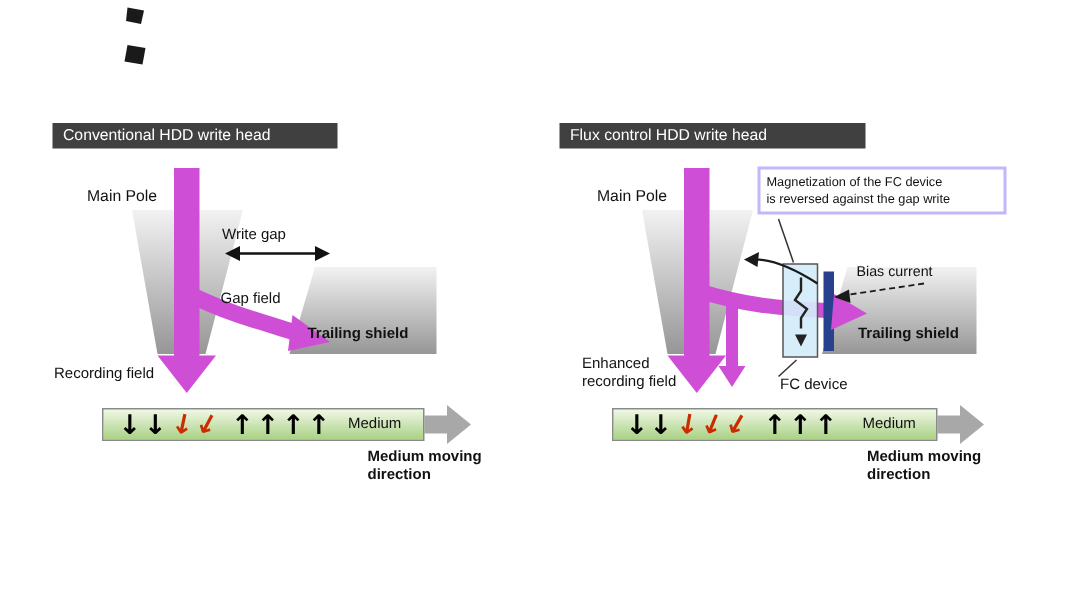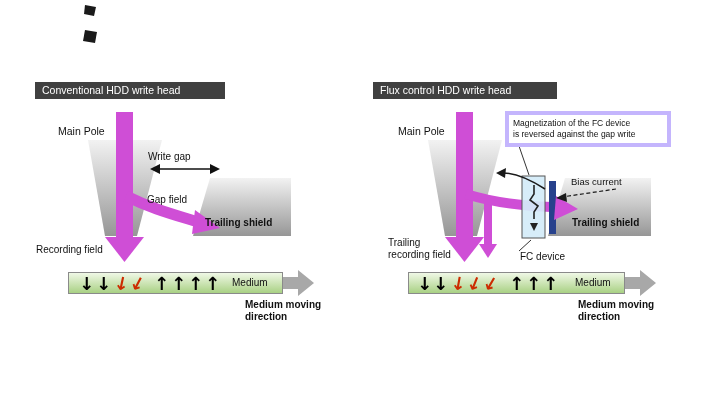--- a/index.html
+++ b/index.html
@@ -8,21 +8,21 @@
     font-family:"Liberation Sans",sans-serif;color:#111;
   }
   .layer{position:absolute;left:0;top:0;z-index:1;}
   .lbl{position:absolute;z-index:3;font-size:10px;line-height:12px;white-space:nowrap;color:#111;}
   .lbl.center{white-space:normal;font-weight:bold;}
   .title-bar{
     position:absolute;z-index:3;height:17px;line-height:17px;
     background:#404040;color:#ffffff;font-size:10.5px;padding-left:7px;box-sizing:border-box;
   }
   .callout{
-    position:absolute;z-index:3;background:#ffffff;border:4px solid #c4b5fd;
+    position:absolute;z-index:3;background:#ffffff;border:2px solid #c4b5fd;
     font-size:8.5px;line-height:11px;padding:3px 4px;box-sizing:border-box;
   }
   .medium-bar{
     position:absolute;z-index:2;height:22px;box-sizing:border-box;
     background:linear-gradient(#f0f8e6,#a9d184);border:1px solid #8a8a8a;
   }
   .medium-label{position:absolute;top:4px;font-size:10px;line-height:12px;z-index:3;}
   .m-arrow{
     position:absolute;top:-1px;z-index:3;
     font:bold 18px "DejaVu Sans",sans-serif;line-height:24px;
@@ -126,35 +126,35 @@
       <span class="m-arrow" style="left: 102px; color: rgb(0, 0, 0); transform: rotate(0deg);">↑</span>
       <span class="m-arrow" style="left: 119px; color: rgb(0, 0, 0); transform: rotate(0deg);">↑</span>
       <span class="m-arrow" style="left: 136px; color: rgb(0, 0, 0); transform: rotate(0deg);">↑</span>
     </div>
 
   <div class="lbl center two-line" style="left:245px;top:299px;width:105px;">
     <span>Medium moving</span>
     <span>direction</span>
   </div>
 
-  <div class="title-bar" style="left:373px;top:82px;width:184px;">Flux control HDD write head</div>
+  <div class="title-bar" style="left:373px;top:82px;width:204px;">Flux control HDD write head</div>
 
   <div class="lbl" style="left:398px;top:125px;font-size:10.5px;">Main Pole</div>
 
   <div class="callout two-line" style="left:505px;top:111px;width:166px;">
     <span>Magnetization of the FC device</span>
     <span>is reversed against the gap write</span>
   </div>
 
   <div class="lbl" style="left:571px;top:176px;font-size:9.5px;">Bias current</div>
 
   <div class="lbl center" style="left:572px;top:217px;width:78px;">Trailing shield</div>
 
   <div class="lbl two-line" style="left:388px;top:237px;white-space:normal;">
-    <span>Trailing</span>
+    <span>Enhanced</span>
     <span>recording field</span>
   </div>
 
   <div class="lbl" style="left:500px;top:251px;margin-left:20px;">FC device</div>
 
   <div class="medium-bar" style="left:408px;top:272px;width:217px;">
     <span class="medium-label" style="left:166px;">Medium</span>
   <span class="m-arrow" style="left: 8px; color: rgb(0, 0, 0); transform: rotate(0deg);">↓</span>
       <span class="m-arrow" style="left: 24px; color: rgb(0, 0, 0); transform: rotate(0deg);">↓</span>
       <span class="m-arrow" style="left: 42px; color: rgb(204, 43, 0); transform: rotate(10deg);">↓</span>

